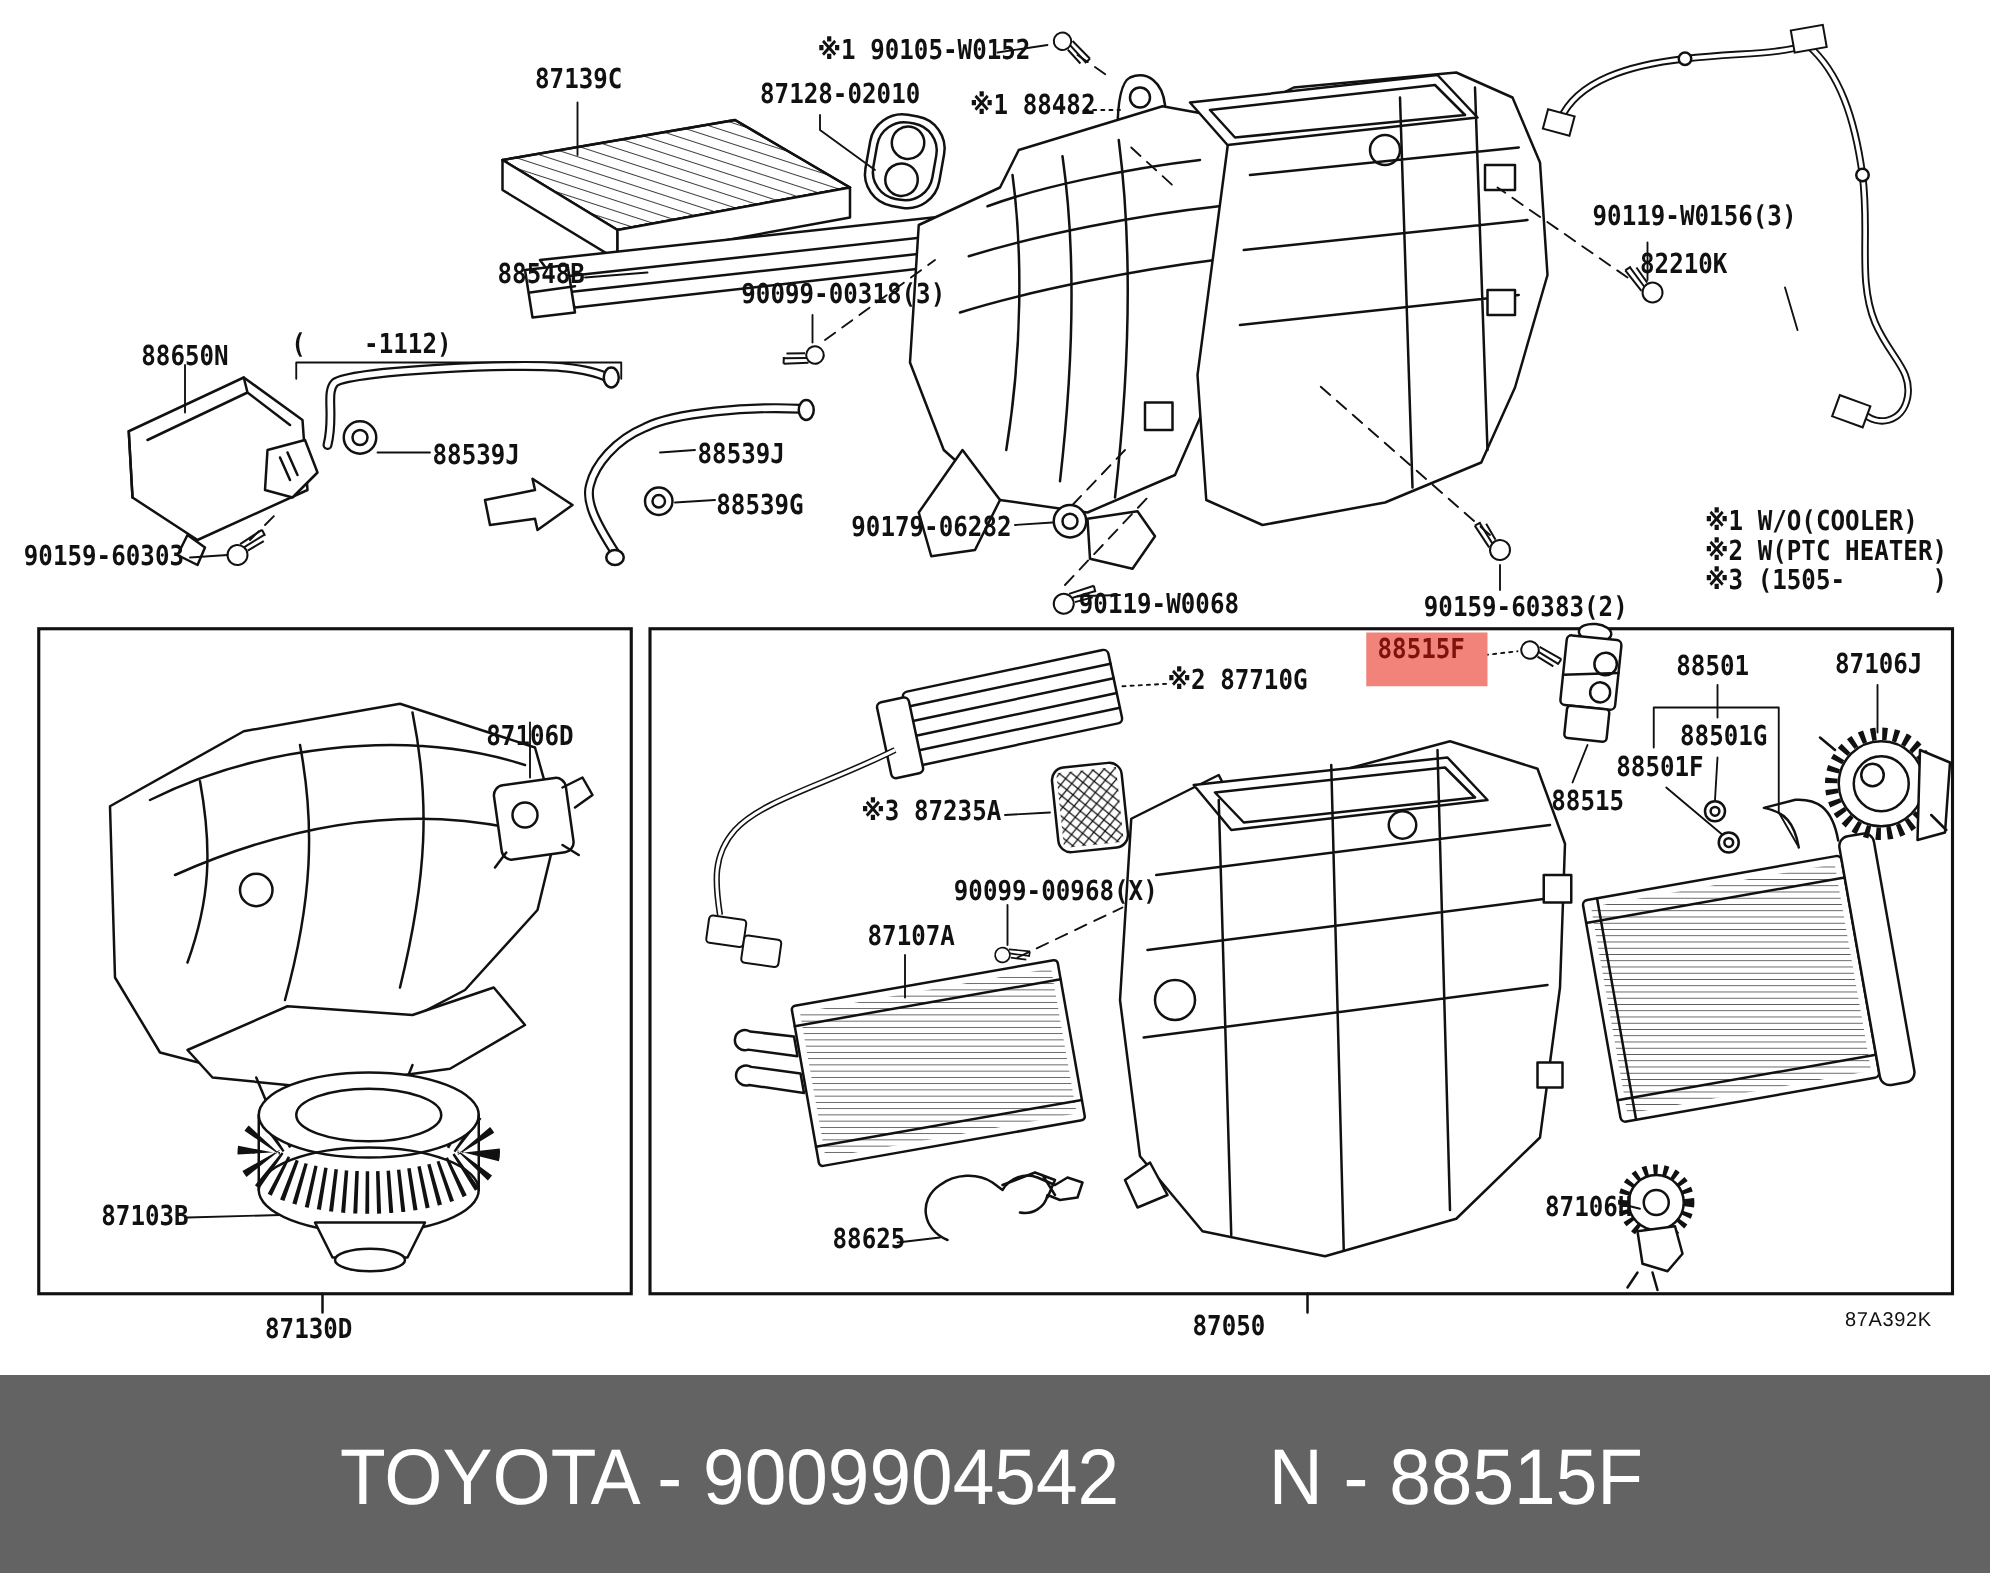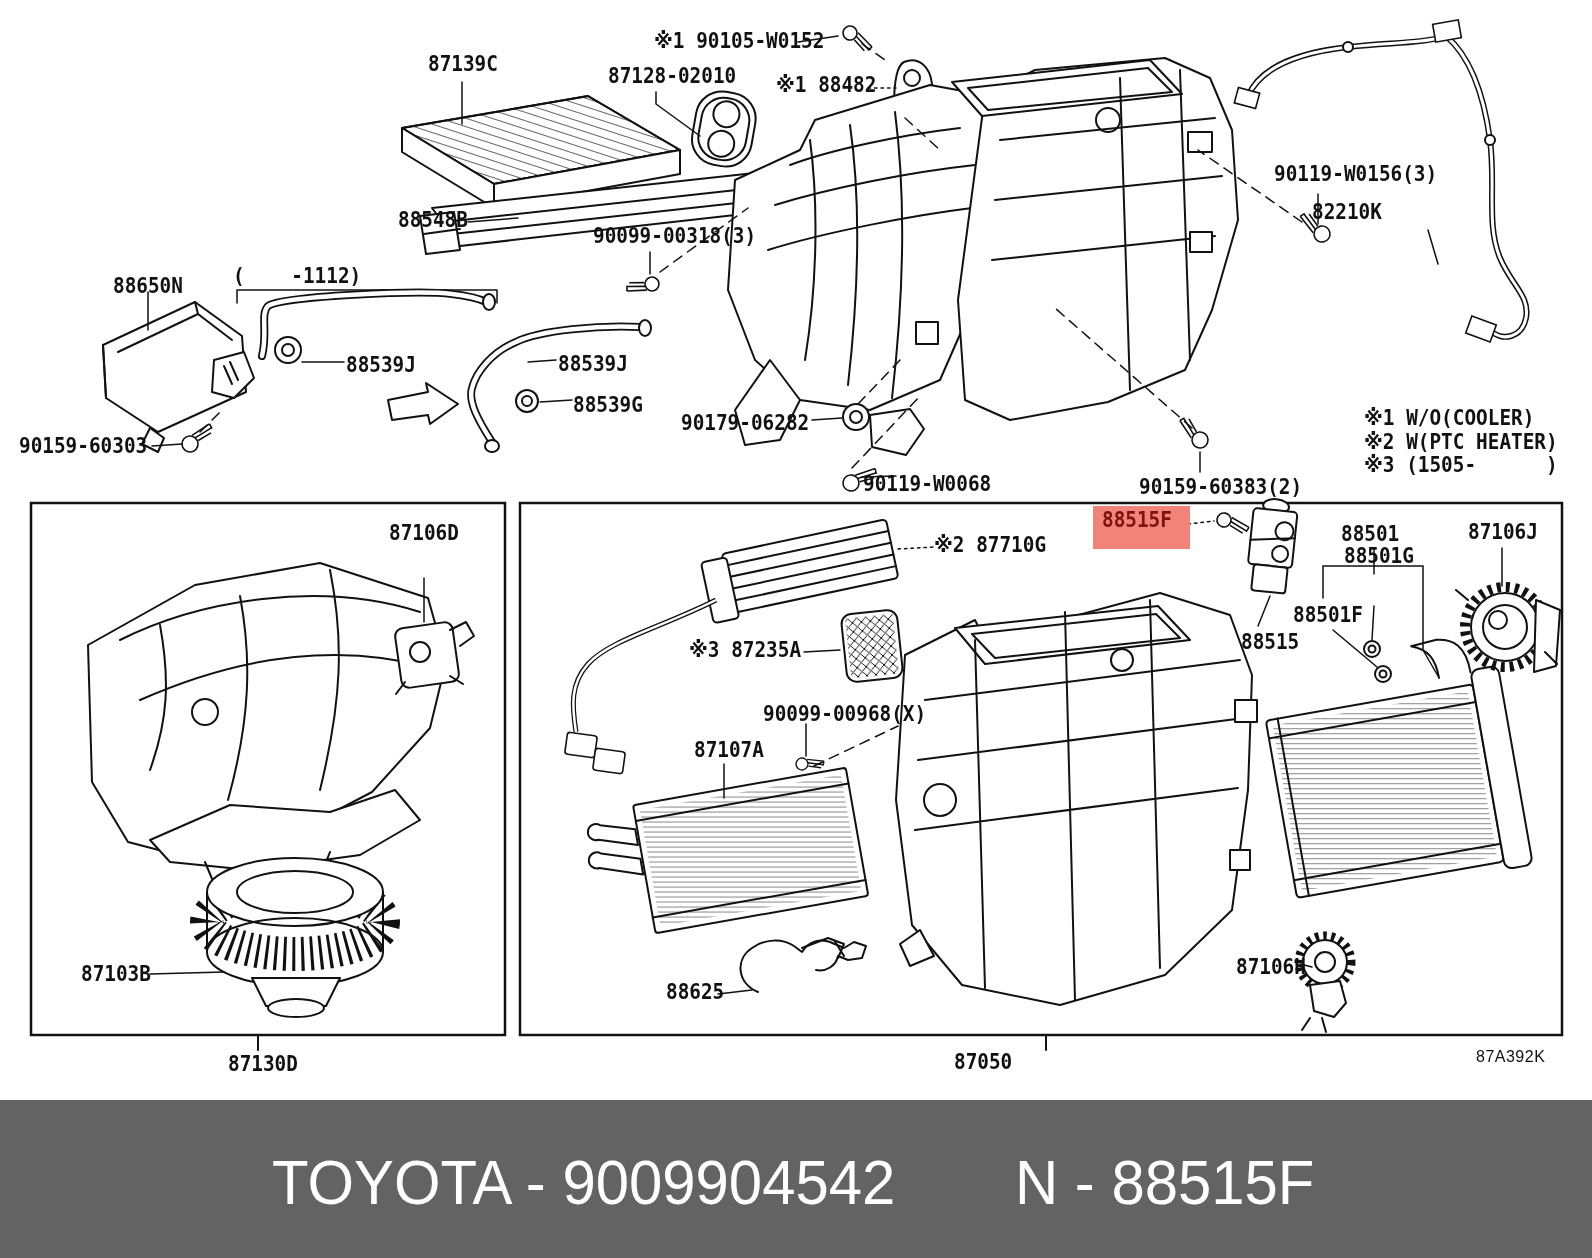--- a/index.html
+++ b/index.html
@@ -327,32 +327,32 @@
 <div class="lbl" style="left:558px;top:351px"><span>88539J</span></div>
 <div class="lbl" style="left:573px;top:392px"><span>88539G</span></div>
 <div class="lbl" style="left:681px;top:410px"><span>90179-06282</span></div>
 <div class="lbl" style="left:863px;top:471px"><span>90119-W0068</span></div>
 <div class="lbl" style="left:1139px;top:474px"><span>90159-60383(2)</span></div>
 <div class="lbl" style="left:1274px;top:161px"><span>90119-W0156(3)</span></div>
 <div class="lbl" style="left:1312px;top:199px"><span>82210K</span></div>
 <div class="lbl" style="left:1364px;top:405px"><span>※1 W/O(COOLER)</span></div>
 <div class="lbl" style="left:1364px;top:429px"><span>※2 W(PTC HEATER)</span></div>
 <div class="lbl" style="left:1364px;top:452px"><span>※3 (1505-      )</span></div>
-<div class="lbl" style="left:389px;top:520px"><span>87106D</span></div>
+<div class="lbl" style="left:389px;top:577px"><span>87106D</span></div>
 <div class="lbl" style="left:81px;top:961px"><span>87103B</span></div>
-<div class="lbl" style="left:228px;top:1051px"><span>87130D</span></div>
+<div class="lbl" style="left:212px;top:1051px"><span>87130D</span></div>
 <div class="lbl" style="left:934px;top:532px"><span>※2 87710G</span></div>
 <div class="lbl" style="left:689px;top:637px"><span>※3 87235A</span></div>
 <div class="lbl" style="left:763px;top:701px"><span>90099-00968(X)</span></div>
 <div class="lbl" style="left:694px;top:737px"><span>87107A</span></div>
 <div class="lbl" style="left:666px;top:979px"><span>88625</span></div>
 <div class="lbl hl" style="left:1093px;top:506px"><span>88515F</span></div>
 <div class="lbl" style="left:1241px;top:629px"><span>88515</span></div>
 <div class="lbl" style="left:1341px;top:521px"><span>88501</span></div>
-<div class="lbl" style="left:1344px;top:543px"><span>88501G</span></div>
+<div class="lbl" style="left:1344px;top:577px"><span>88501G</span></div>
 <div class="lbl" style="left:1293px;top:602px"><span>88501F</span></div>
 <div class="lbl" style="left:1468px;top:519px"><span>87106J</span></div>
 <div class="lbl" style="left:1236px;top:954px"><span>87106H</span></div>
 <div class="lbl" style="left:954px;top:1049px"><span>87050</span></div>
 <div class="code" style="left:1476px;top:1048px"><span>87A392K</span></div>
 
 <div class="footer">
   <span style="left:272px;top:51px">TOYOTA - 9009904542</span>
   <span style="left:1015px;top:51px">N - 88515F</span>
 </div>

